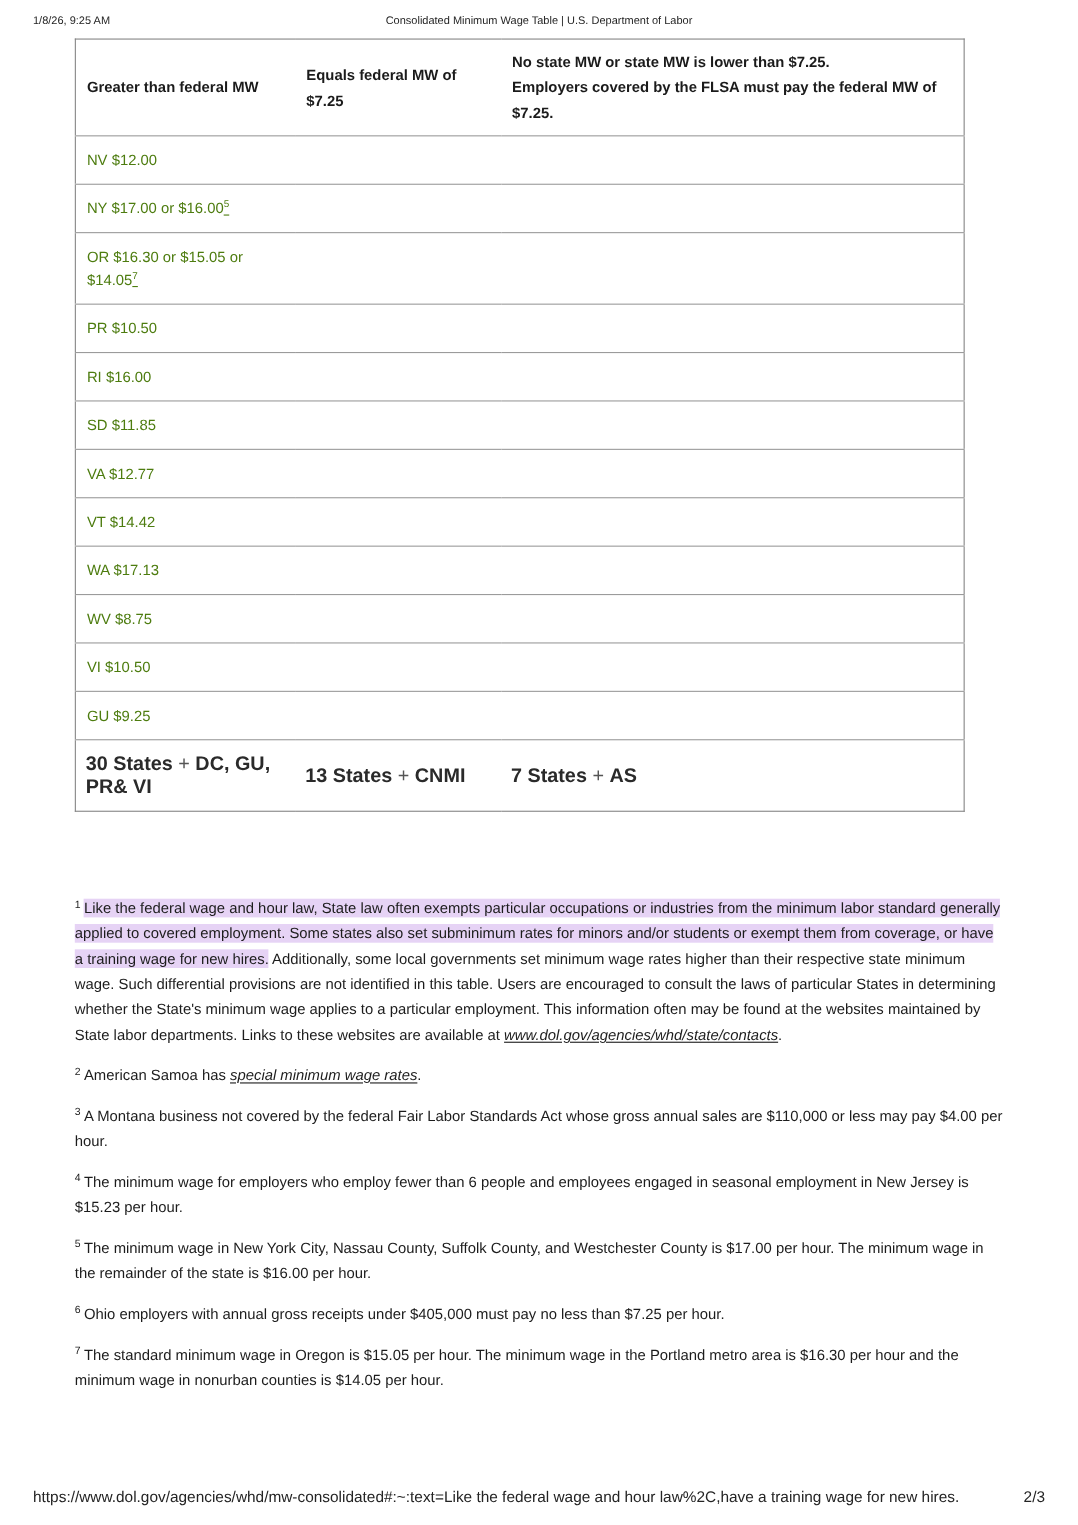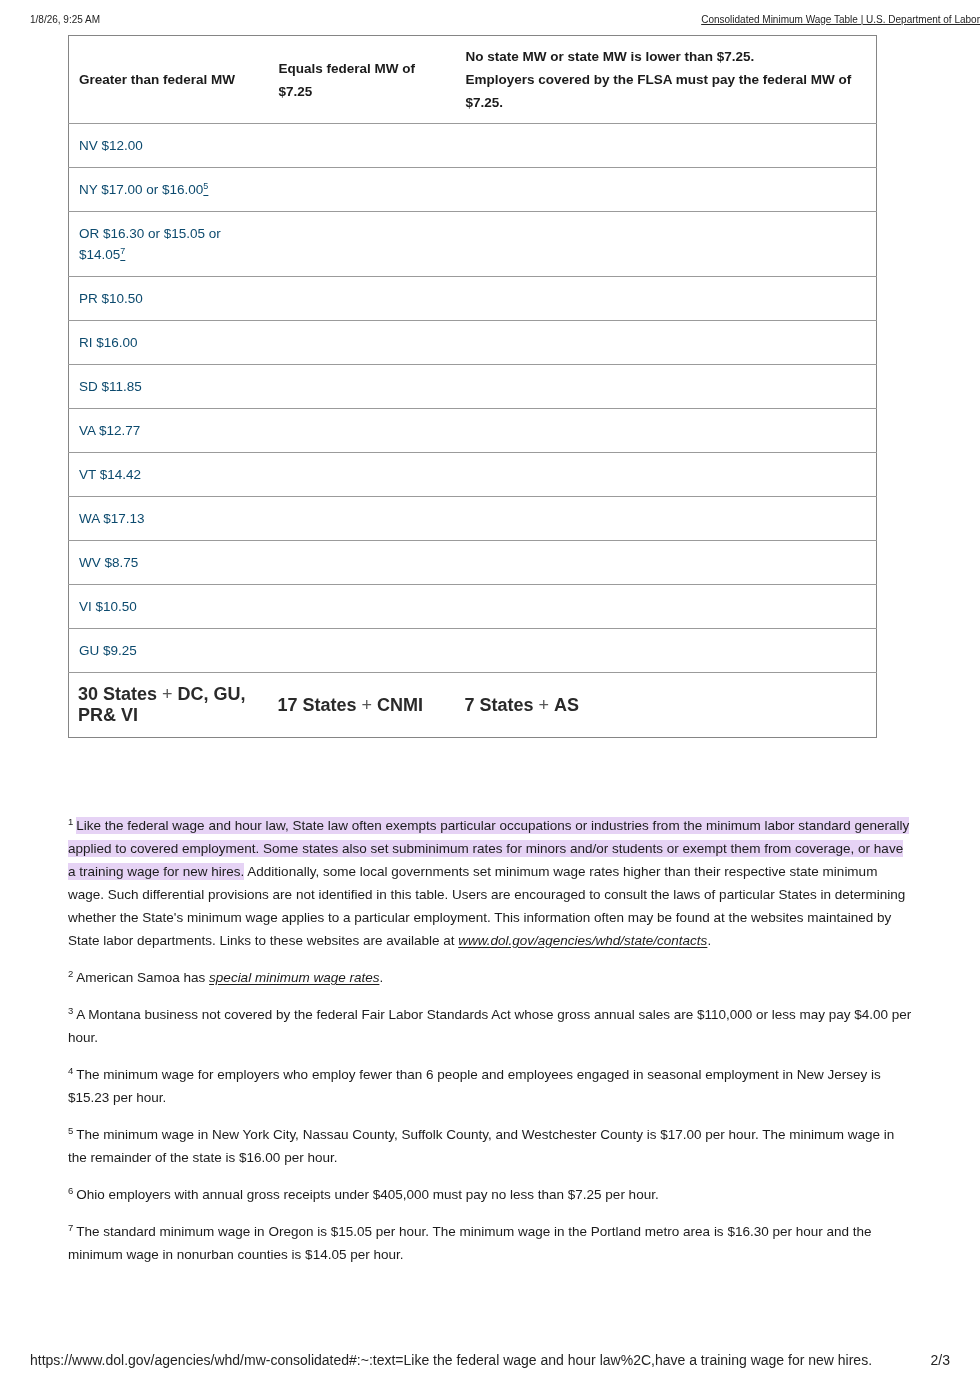--- a/index.html
+++ b/index.html
@@ -9,40 +9,40 @@
     background: #ffffff;
     color: #1c1c1c;
     font-family: "Liberation Sans", sans-serif;
     position: relative;
     overflow: hidden;
   }
 
   
   .page-header { position: absolute; top: 14px; left: 0; width: 100%; font-size: 10px; color: #242424; }
   .hdr-left   { position: absolute; left: 30px; top: 0; white-space: nowrap; }
-  .hdr-center { display: block; text-align: right; text-decoration: underline; }
+  .hdr-center { display: block; text-align: center; }
   .page-footer {
     position: absolute; left: 30px; right: 30px; bottom: 18px;
     display: flex; justify-content: space-between;
     font-size: 14px; color: #242424;
   }
 
   
   .content { position: absolute; left: 68px; top: 35px; width: 844px; }
 
   table.mw-table { border-collapse: collapse; width: 808px; border: 1px solid #858585; table-layout: fixed; }
   col.c1 { width: 200px; } col.c2 { width: 187px; } col.c3 { width: 421px; }
   th, td { text-align: left; vertical-align: middle; }
   thead th {
     font-weight: 700; font-size: 13.5px; line-height: 23px;
     padding: 9px 16px 9px 10px; color: #1b1b1b;
   }
   .thline { display: block; }
   tbody tr { border-top: 1px solid #9b9b9b; }
-  td.cell-state { font-size: 13.5px; line-height: 21px; padding: 11px 10px; color: #0c4a6e; }
+  td.cell-state { font-size: 13.5px; line-height: 21px; padding: 11px 10px; color: #4d7c0f; }
   td.cell-empty { padding: 11px 10px; }
   sup { font-size: 9px; line-height: 0; vertical-align: super; }
   a.suplink { color: inherit; text-decoration: underline; text-underline-offset: 1px; cursor: pointer; }
   tr.totals td { font-weight: 700; font-size: 18px; line-height: 21px; padding: 11px 9px; color: #2a2a2a; }
   .plus { font-weight: 400; color: #555; }
 
   
   .footnotes { margin-top: 76px; width: 844px; font-size: 13.5px; line-height: 23px; color: #1c1c1c; }
   p.footnote { margin: 0 0 14px 0; }
   p.footnote sup { font-size: 9.5px; margin-right: 3px; }
@@ -134,21 +134,21 @@
           </tr>
           <tr>
             <td class="cell-state">GU $9.25</td>
             <td class="cell-empty"></td>
             <td class="cell-empty"></td>
           </tr>
         </tbody>
       <tbody>
         <tr class="totals">
           <td><span>30 States</span><span class="plus"> + </span><span>DC, GU, PR&amp; VI</span></td>
-          <td><span>17 States</span><span class="plus"> + </span><span>CNMI</span></td>
+          <td><span>13 States</span><span class="plus"> + </span><span>CNMI</span></td>
           <td><span>7 States</span><span class="plus"> + </span><span>AS</span></td>
         </tr>
       </tbody>
     </table>
 
     <div class="footnotes" id="footnotes">
         <p class="footnote"><sup>1</sup><mark class="hl" style="background: rgb(230, 211, 245);">Like the federal wage and hour law, State law often exempts particular occupations or industries from the minimum labor standard generally applied to covered employment. Some states also set subminimum rates for minors and/or students or exempt them from coverage, or have a training wage for new hires.</mark><span> Additionally, some local governments set minimum wage rates higher than their respective state minimum wage. Such differential provisions are not identified in this table. Users are encouraged to consult the laws of particular States in determining whether the State's minimum wage applies to a particular employment. This information often may be found at the websites maintained by State labor departments. Links to these websites are available at </span><a class="fn-link">www.dol.gov/agencies/whd/state/contacts</a><span>.</span></p>
         <p class="footnote"><sup>2</sup><span>American Samoa has </span><a class="fn-link">special minimum wage rates</a><span>.</span></p>
         <p class="footnote"><sup>3</sup><span>A Montana business not covered by the federal Fair Labor Standards Act whose gross annual sales are $110,000 or less may pay $4.00 per hour.</span></p>
         <p class="footnote"><sup>4</sup><span>The minimum wage for employers who employ fewer than 6 people and employees engaged in seasonal employment in New Jersey is $15.23 per hour.</span></p>

